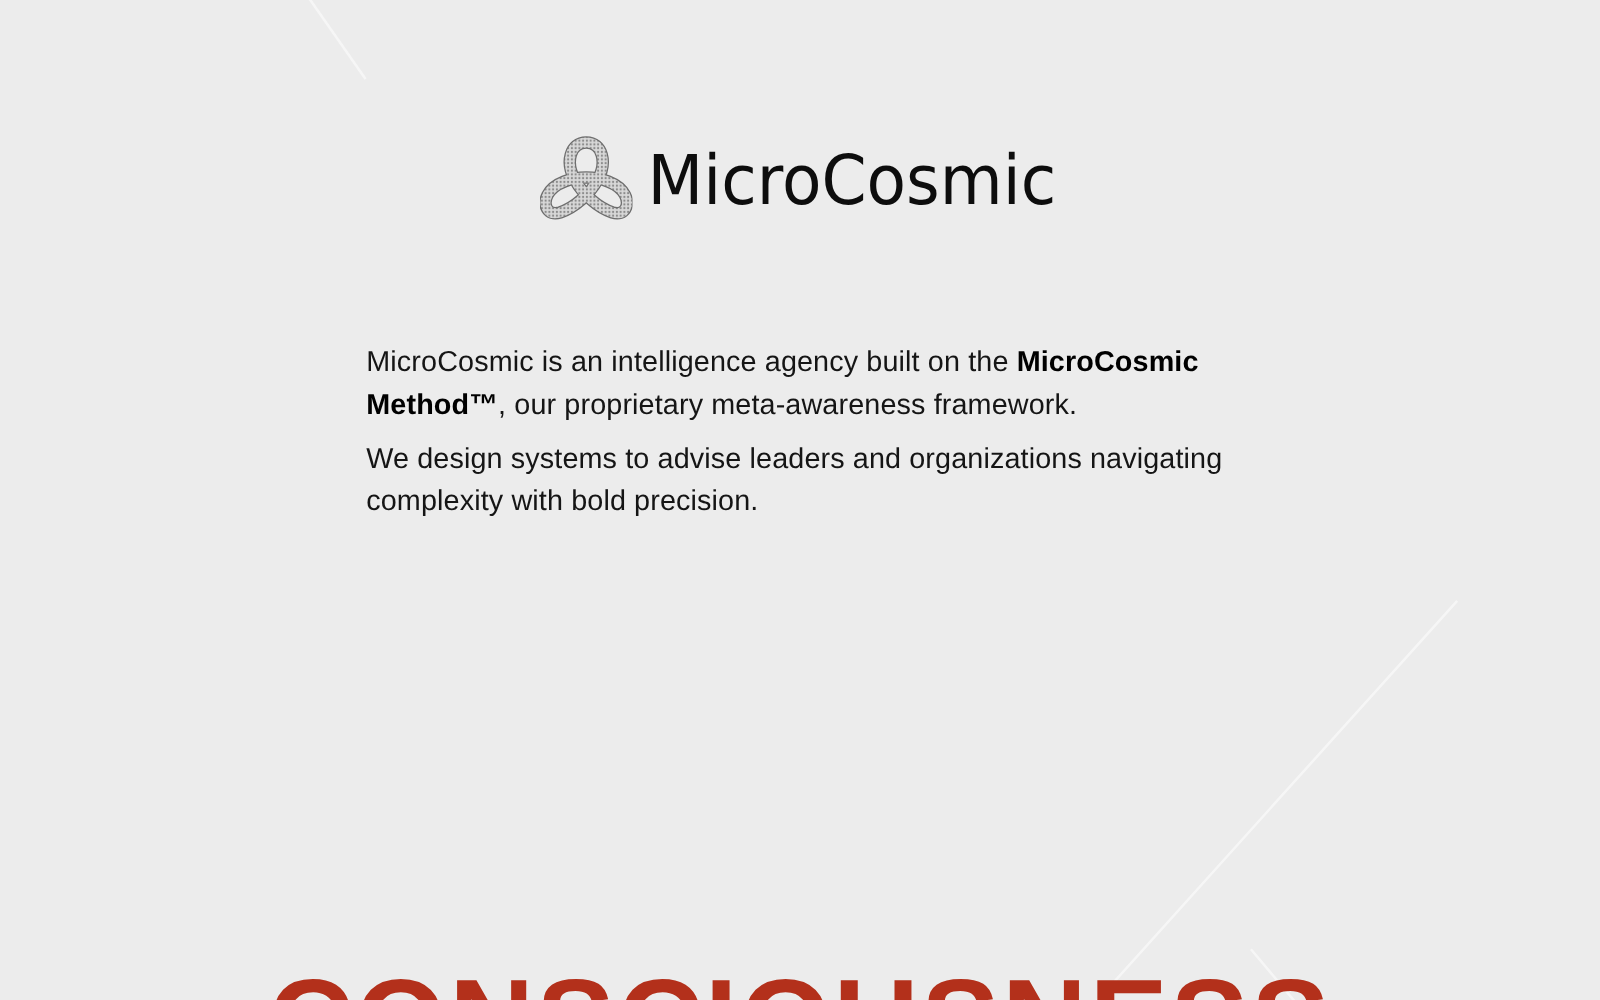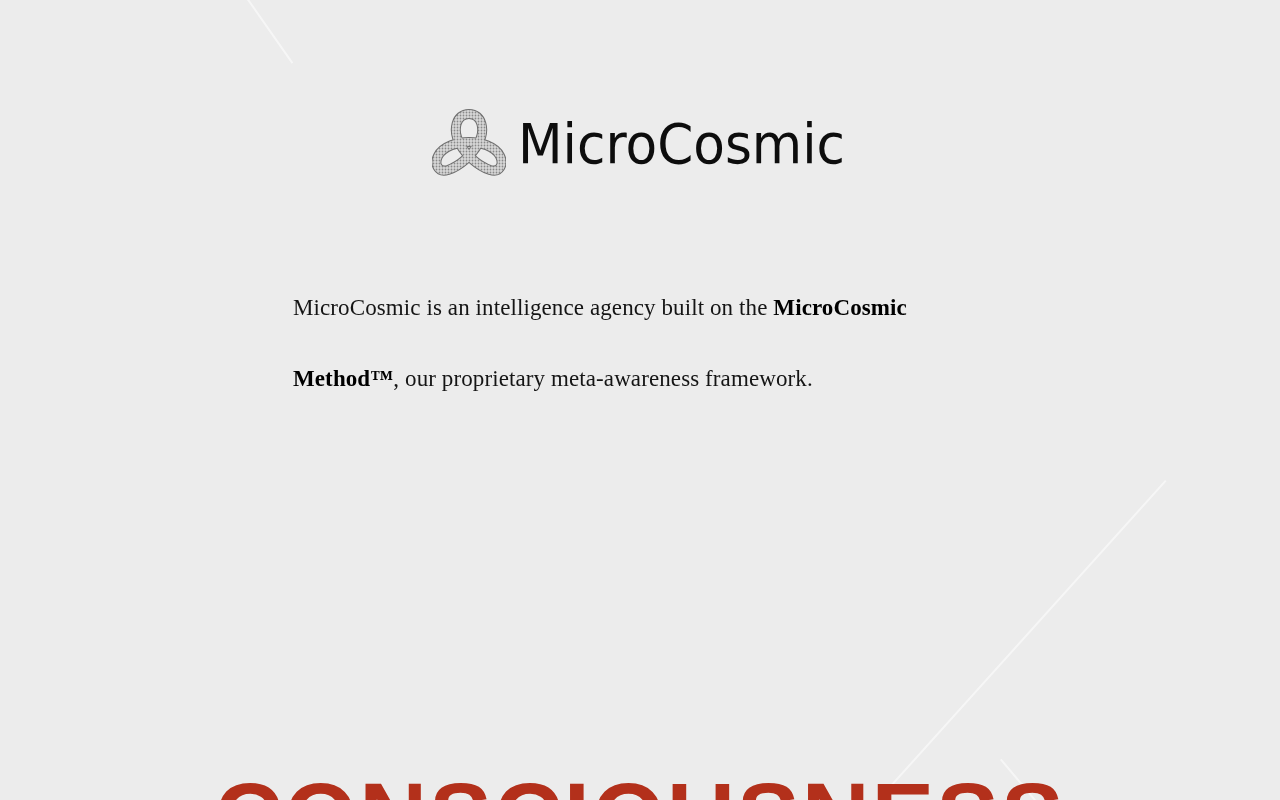--- a/index.html
+++ b/index.html
@@ -59,23 +59,23 @@
       margin-right: -18px;
     }
 
     .intro {
       position: absolute;
       top: 272px;
       left: 293px;
       width: 700px;
     }
     .intro p {
-      font-family: Liberation Serif, serif;
+      font-family: Liberation Sans, sans-serif;
       font-size: 23px;
-      line-height: 71px;
+      line-height: 34px;
       color: #151515;
       margin-bottom: 9px;
       letter-spacing: 0.1px;
     }
     .intro p strong {
       font-weight: bold;
       color: #000;
     }
 
     .section-heading {
@@ -116,15 +116,16 @@
         <path d="M37 6 C50 6 54 22 46 36 C40 47 28 58 16 62 C6 65 2 56 6 48 C11 38 26 34 37 34 C48 34 63 38 68 48 C72 56 68 65 58 62 C46 58 34 47 28 36 C20 22 24 6 37 6 Z" stroke="#6e6e6e" stroke-width="10"></path>
         <path d="M37 6 C50 6 54 22 46 36 C40 47 28 58 16 62 C6 65 2 56 6 48 C11 38 26 34 37 34 C48 34 63 38 68 48 C72 56 68 65 58 62 C46 58 34 47 28 36 C20 22 24 6 37 6 Z" stroke="url(#mesh)" stroke-width="8"></path>
       </g>
     </svg>
     <span class="logo-text">MicroCosmic</span>
   </a>
 </header>
 
 <main class="intro">
   <p><span>MicroCosmic is an intelligence agency built on the </span><strong>MicroCosmic Method™</strong><span>, our proprietary meta-awareness framework.</span></p>
+  <p>We design systems to advise leaders and organizations navigating complexity with bold precision.</p>
 </main>
 
 <h2 class="section-heading">CONSCIOUSNESS</h2>
 
 </body></html>

